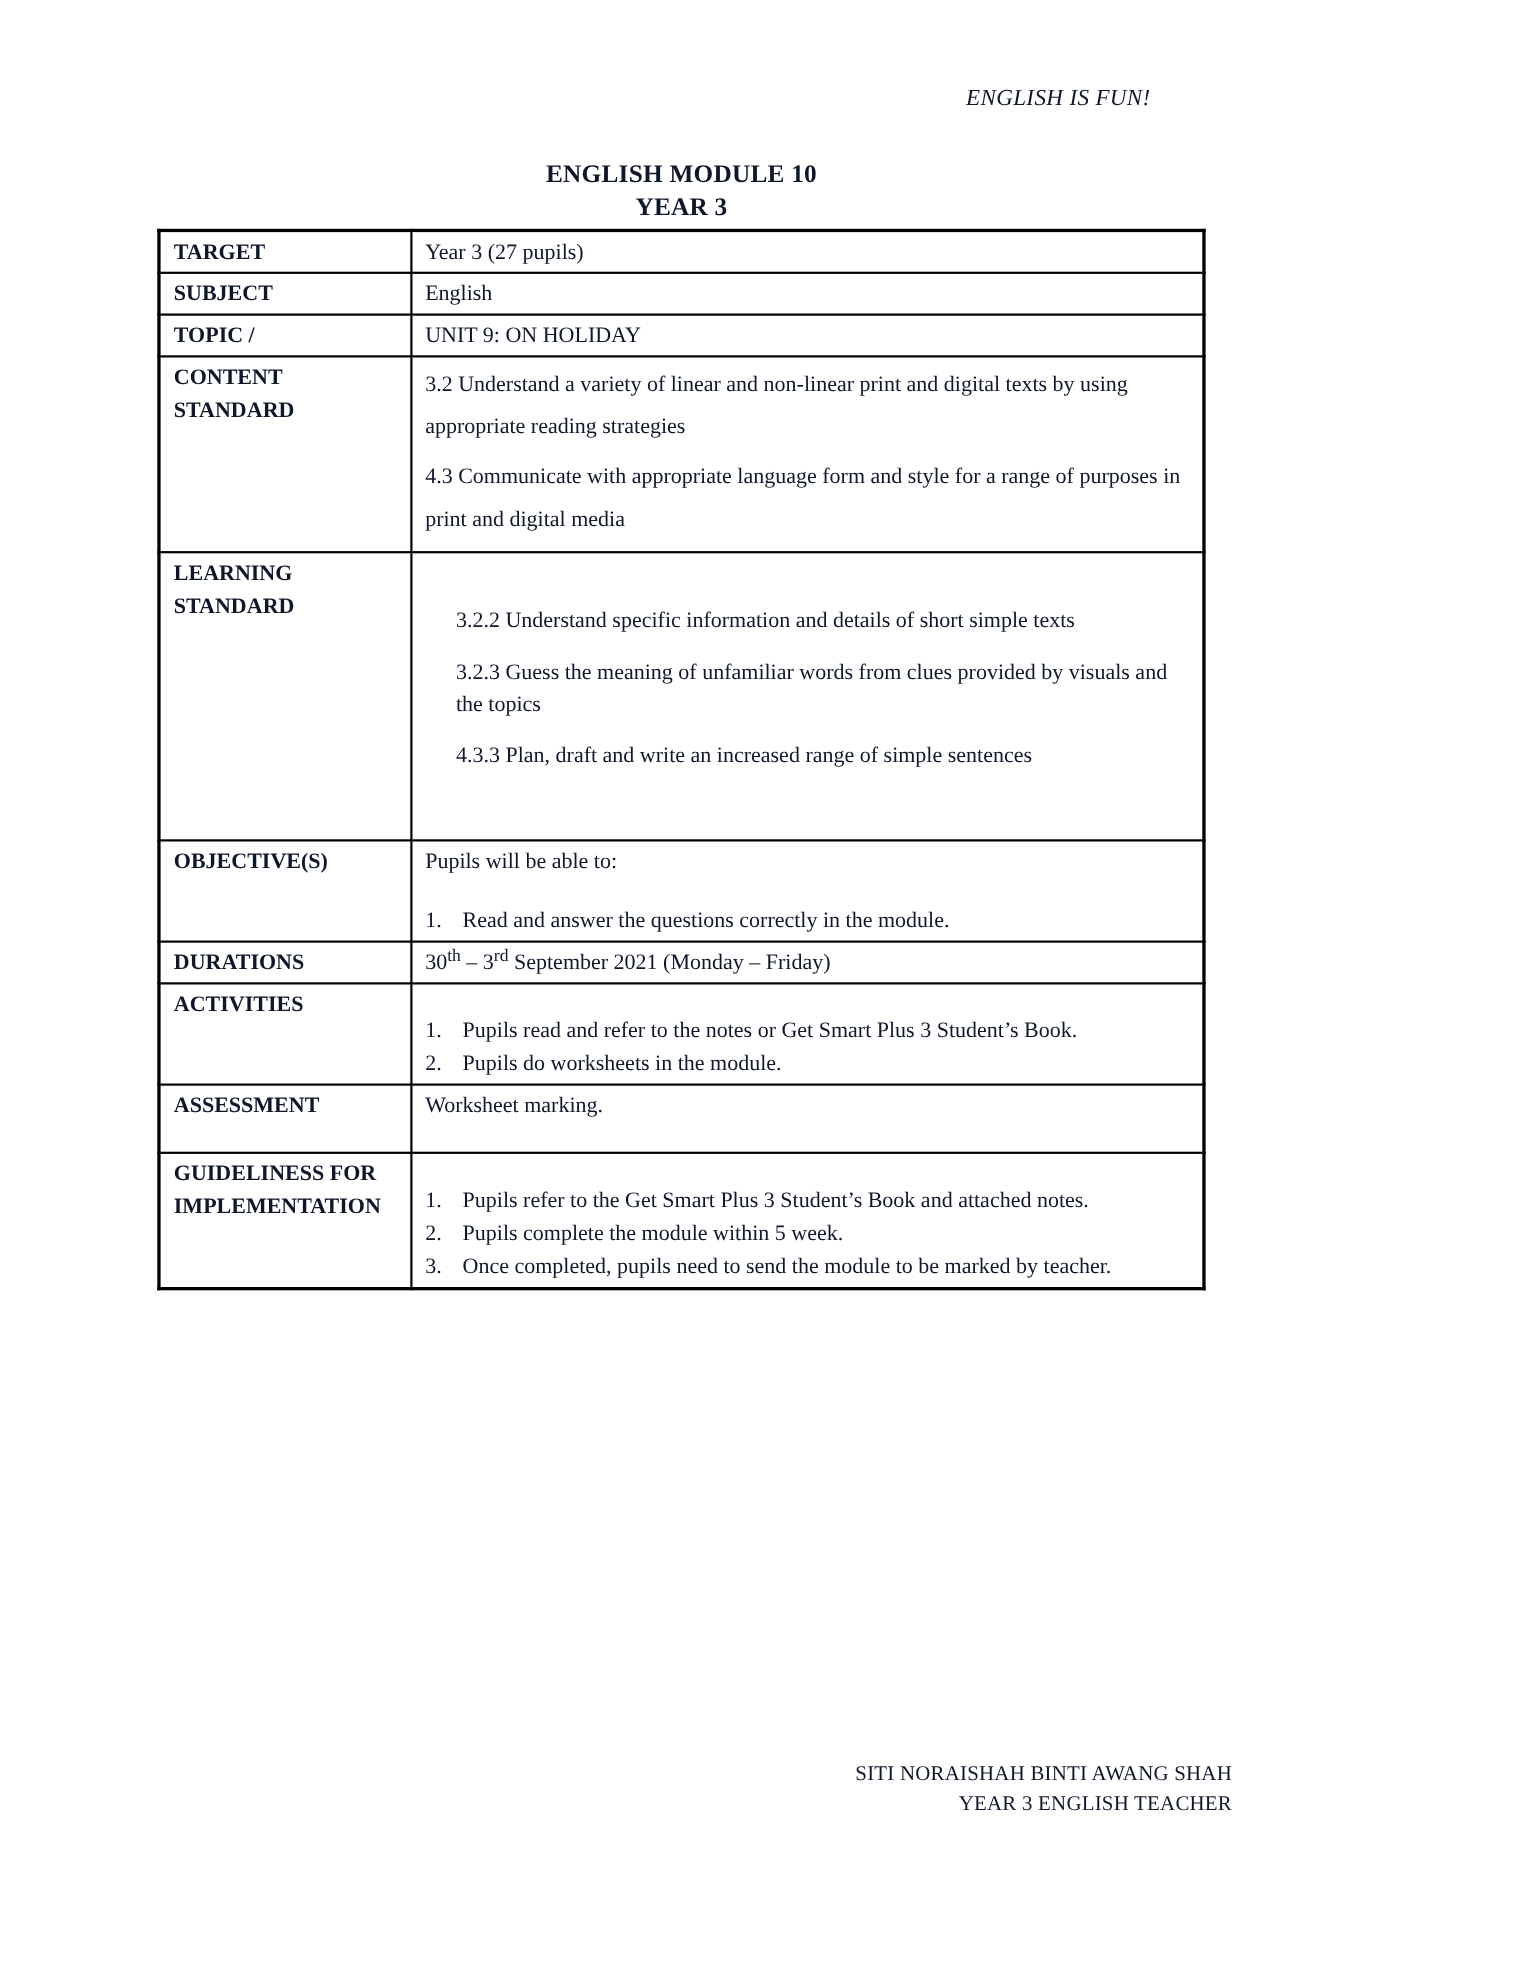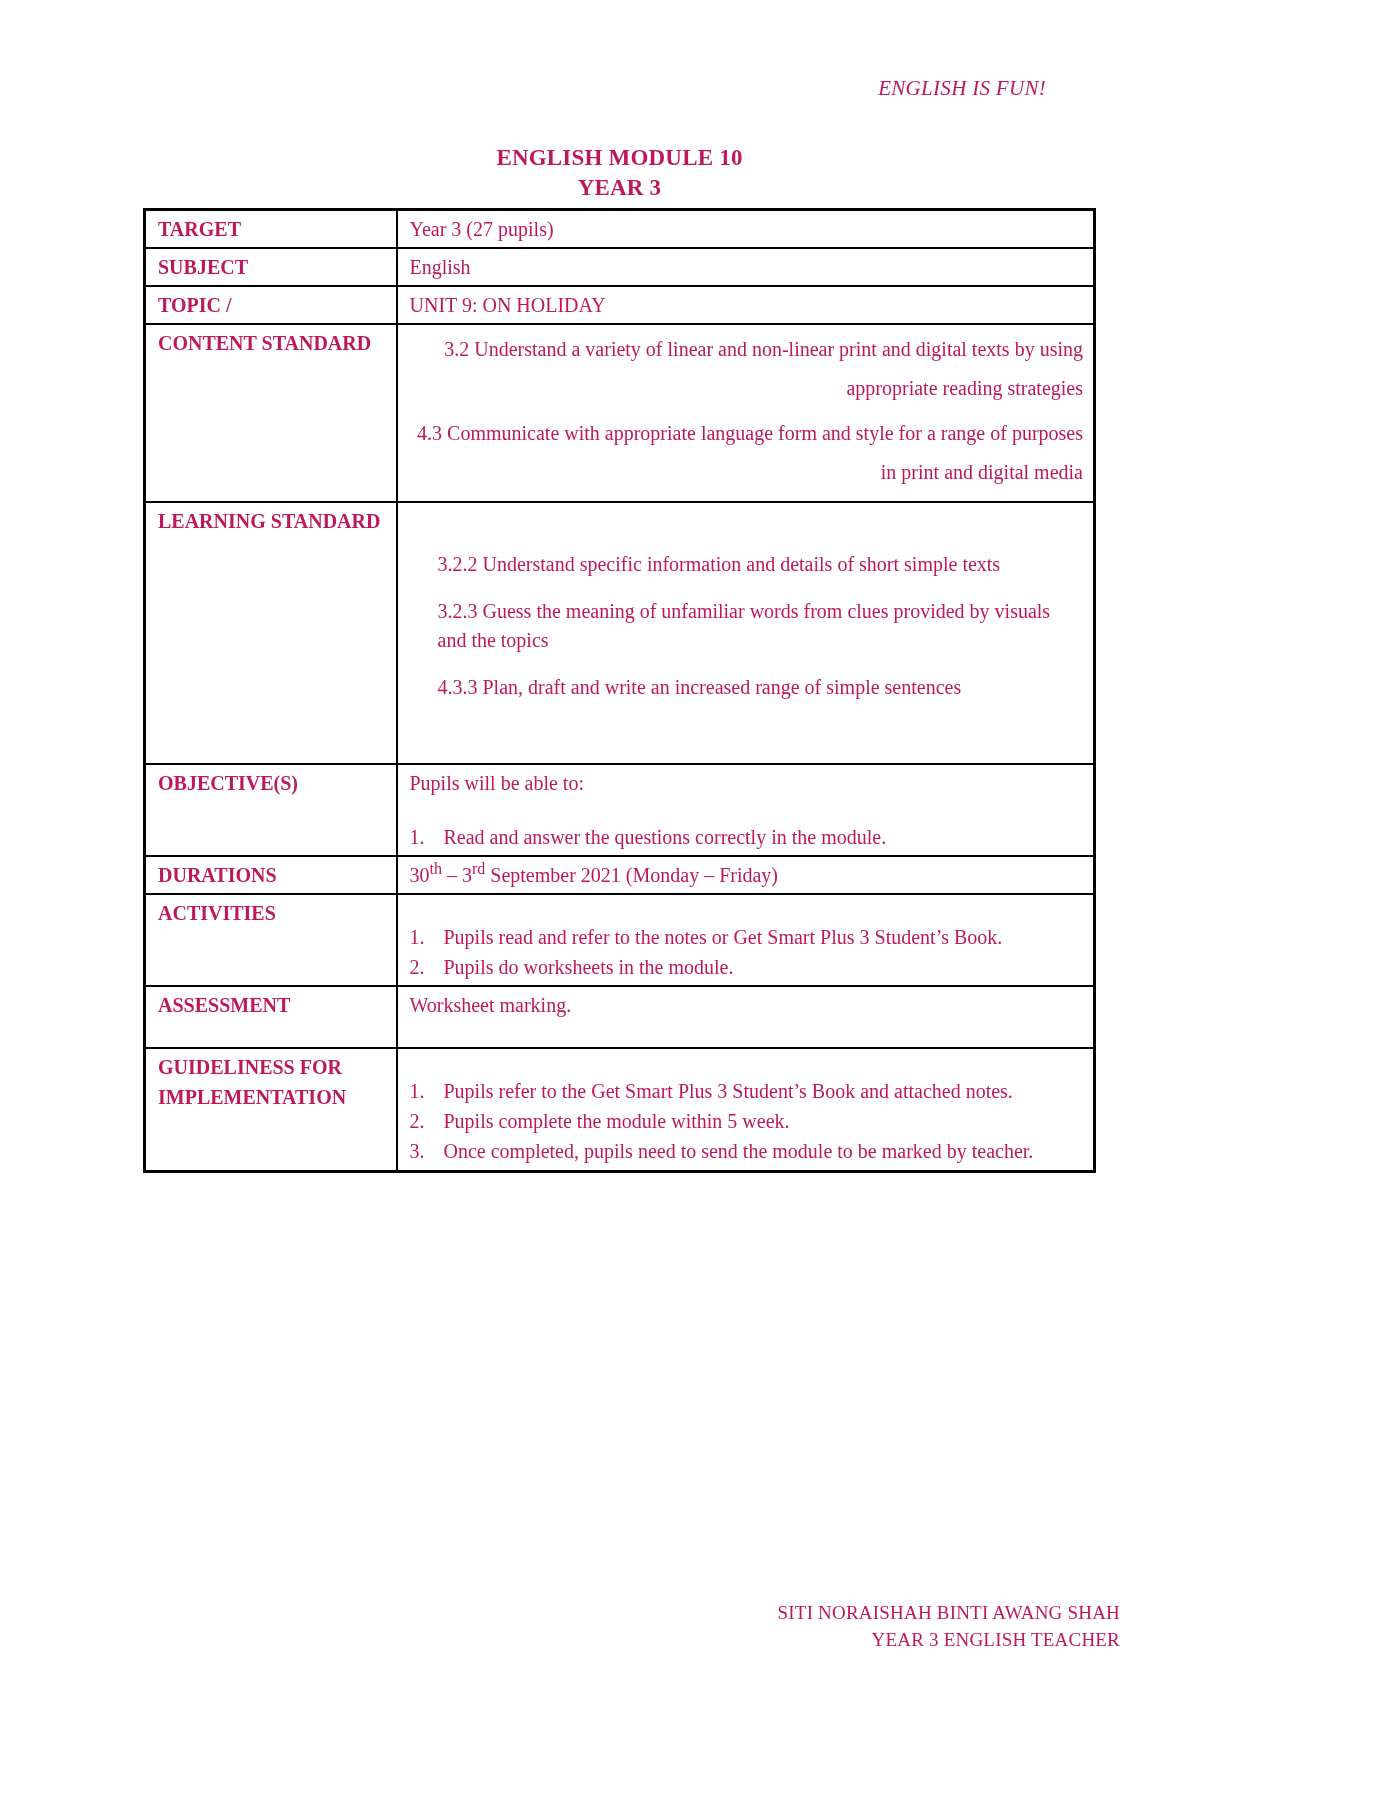--- a/index.html
+++ b/index.html
@@ -2,21 +2,21 @@
 <html><head>
 <meta charset="utf-8">
 <style>
   * { margin: 0; padding: 0; box-sizing: border-box; }
   html, body { background: #ffffff; }
   .page {
     position: relative;
     width: 1394px;
     height: 1800px;
     background: #ffffff;
-    color: #be185d;
+    color: #0f172a;
     font-family: "Liberation Serif", serif;
     overflow: hidden;
   }
   .tagline {
     position: absolute;
     top: 76px;
     right: 348px;
     font-style: italic;
     font-size: 21px;
     letter-spacing: 0.3px;
@@ -41,37 +41,37 @@
     table-layout: fixed;
   }
   table.doc-table td {
     border: 2px solid #000;
     vertical-align: top;
     font-size: 20px;
     padding: 3px 10px 3px 12px;
   }
   table.doc-table { border: 3px solid #000; }
   td.label-cell {
-    width: 252px;
+    width: 229px;
     font-weight: bold;
     line-height: 1.5;
     padding-left: 10px;
   }
   td.value-cell { line-height: 1.5; }
 
   tr.r-small td { height: 31px; }
   tr.r-content td { height: 172px; }
   tr.r-learning td { height: 262px; }
   tr.r-objective td { height: 80px; }
   tr.r-duration td { height: 35px; }
   tr.r-activities td { height: 70px; }
   tr.r-assessment td { height: 62px; border-radius: 21px; }
   tr.r-guidelines td { height: 123px; }
 
-  .para-wide p { line-height: 1.95; margin: 2px 0 6px 0; text-align: right; }
+  .para-wide p { line-height: 1.95; margin: 2px 0 6px 0; }
   .learning-body { padding-top: 44px; margin-left: 28px; }
   .learning-body p { line-height: 1.45; margin: 0 0 18px 0; }
 
   ol.num-list { list-style: none; counter-reset: n; margin-top: 24px; }
   ol.num-list li {
     counter-increment: n;
     display: flex;
     line-height: 1.5;
   }
   ol.num-list li::before {

